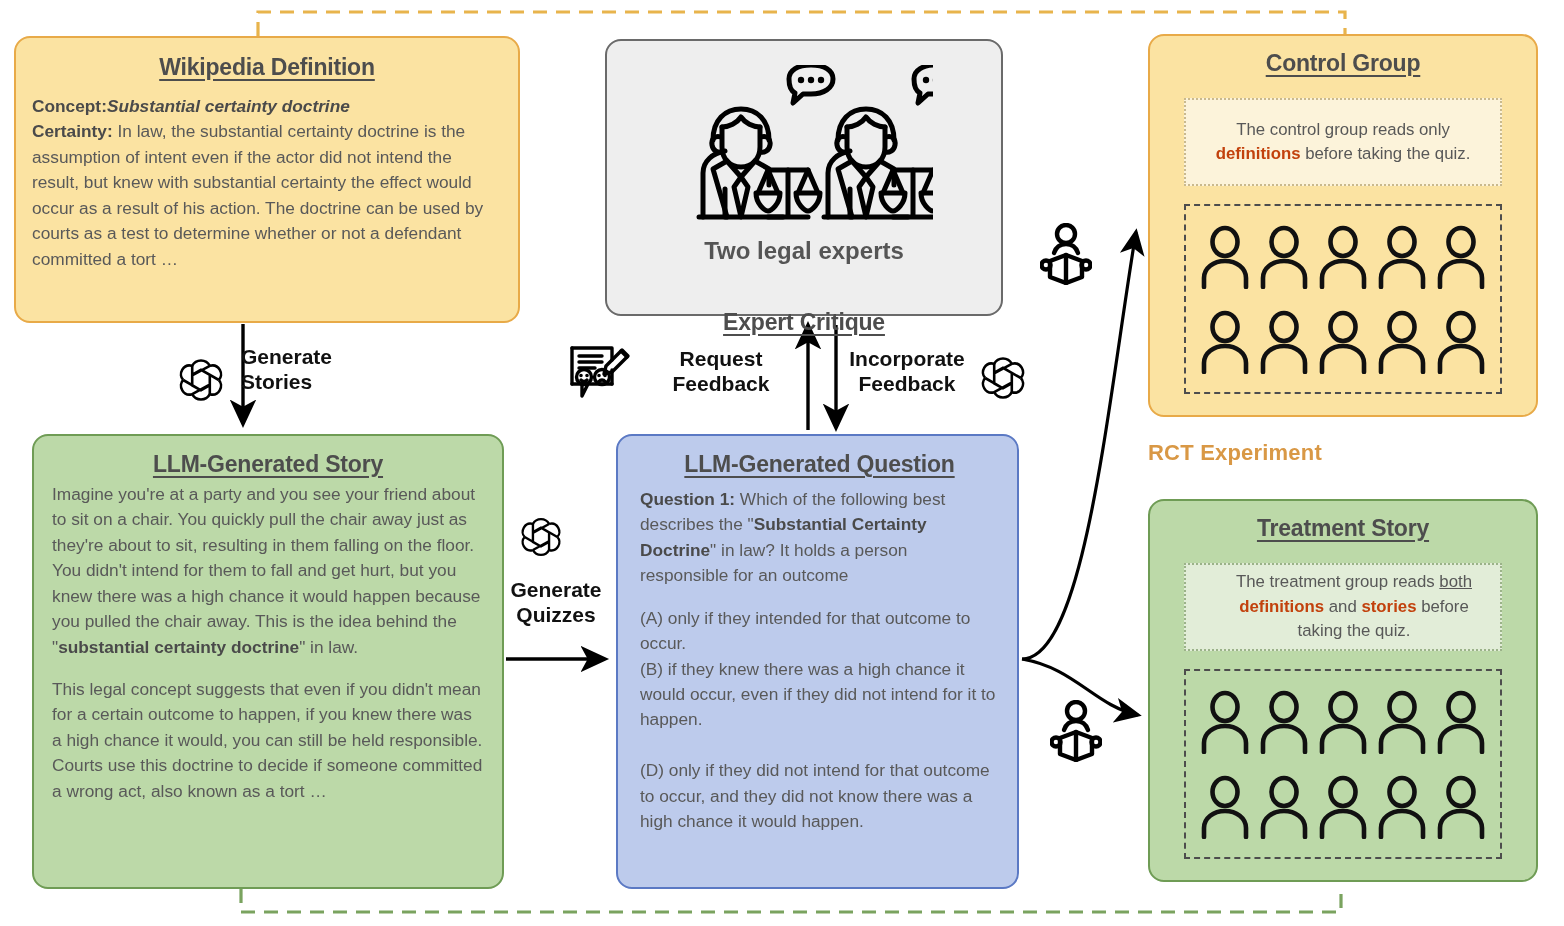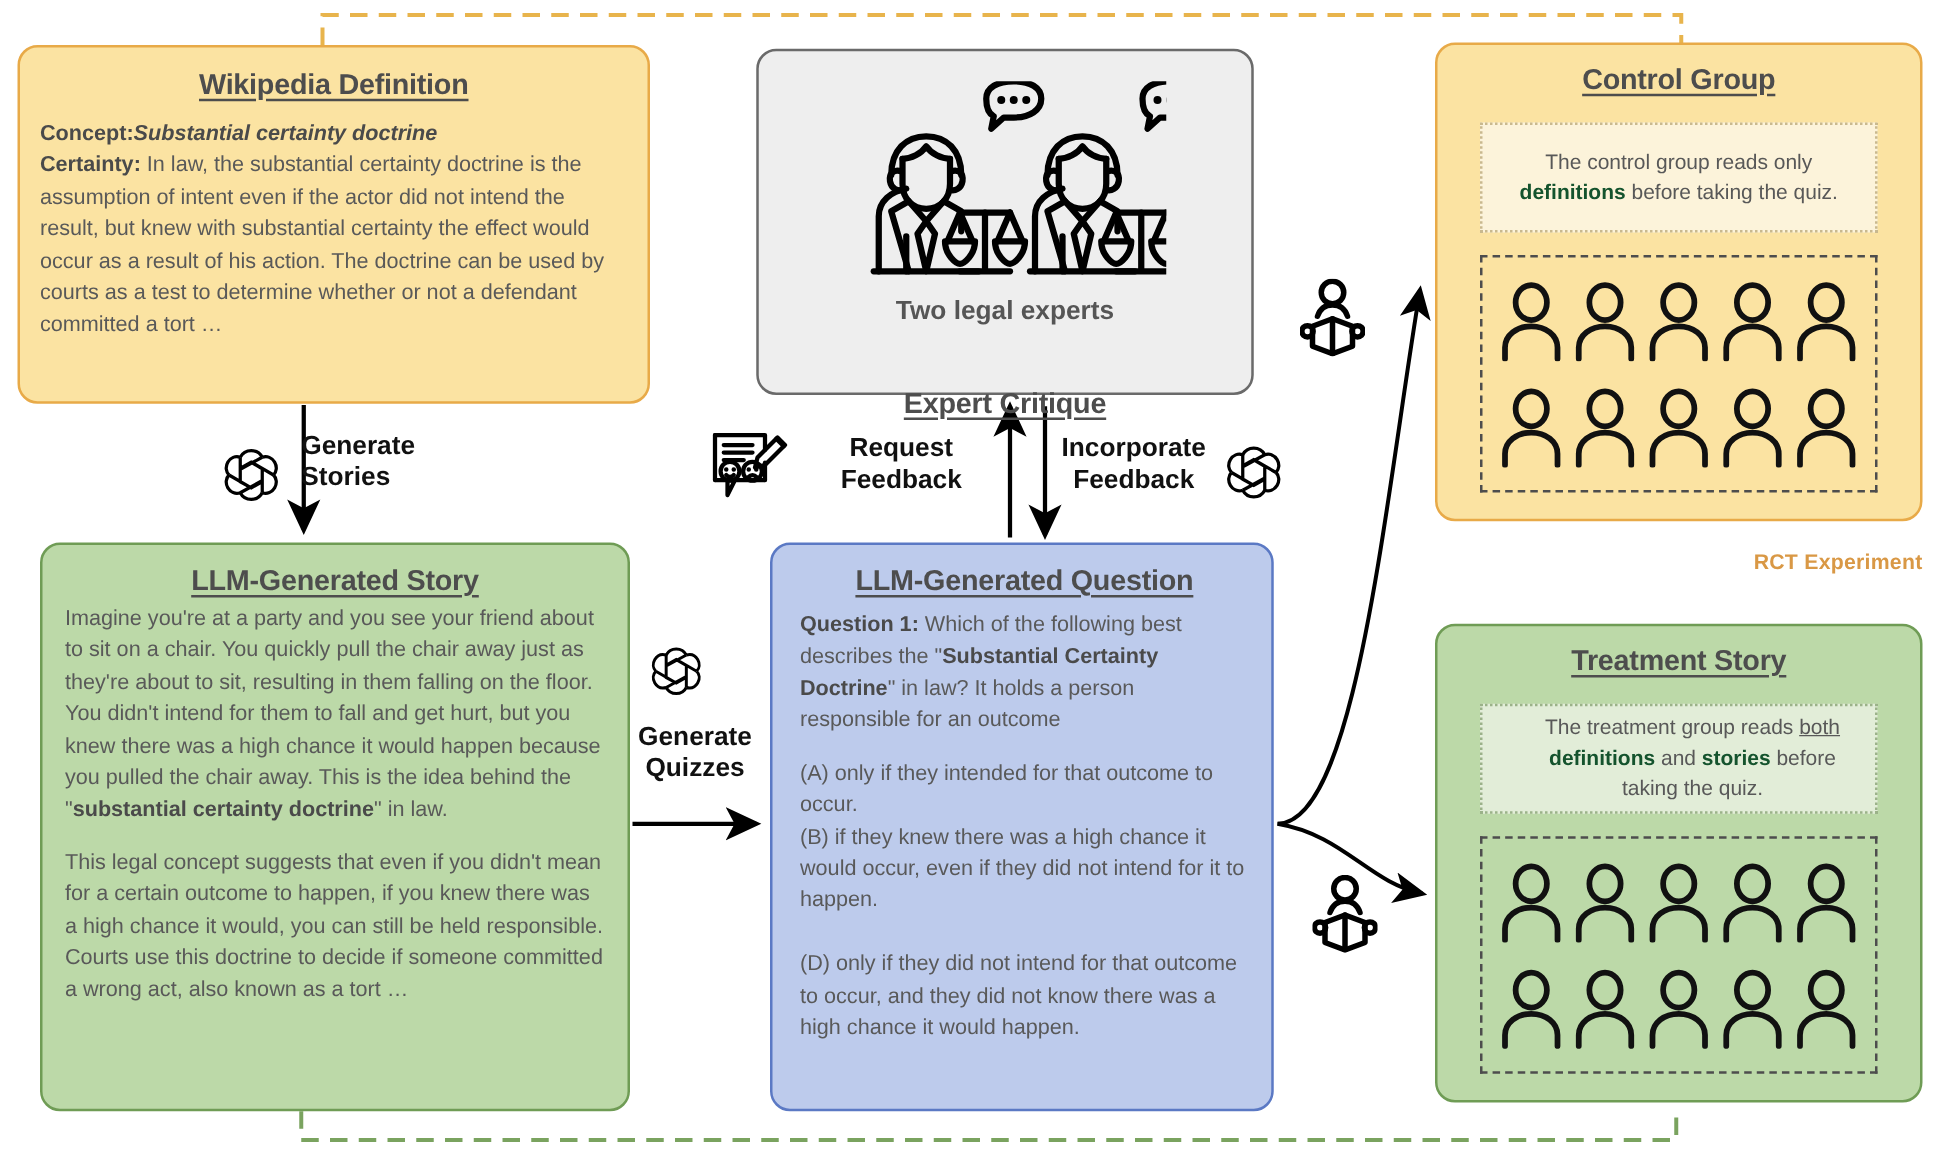--- a/index.html
+++ b/index.html
@@ -54,55 +54,55 @@
   #story-box .box-title{ margin:4px 0 4px 0;}
 
   
   #question-box{ left:616px; top:434px; width:403px; height:455px; padding:11px 18px 0 22px;}
   #question-box .box-title{ margin:4px 0 9px 0;}
 
   
   #expert-box{ left:605px; top:39px; width:398px; height:277px; padding:0;}
   #expert-box .expert-caption{
     position:absolute; left:0; right:0; top:196px;
-    text-align:center; font-size:21px; font-weight:bold; color:#555;
+    text-align:center; font-size:24px; font-weight:bold; color:#555;
   }
   #expert-box .box-title{ position:absolute; left:0; right:0; top:268px;}
   #expert-art{ position:absolute; left:76px; top:24px; width:250px; height:165px;}
 
   
   .group-box{ padding:0; }
   #control-box{ left:1148px; top:34px; width:390px; height:383px;}
   #treatment-box{ left:1148px; top:499px; width:390px; height:383px;}
   .group-box .box-title{ margin:14px 0 0 0;}
   .group-desc{
     position:absolute; left:34px; right:34px; top:62px; height:88px;
     border:2px dotted #b9b08c;
     font-size:16.8px; line-height:1.45; text-align:center;
     color:#585858; display:flex; align-items:center; justify-content:center;
     padding:4px 10px; box-sizing:border-box;
   }
   #control-box .group-desc{ background:#fcf3da; border-color:#c9b98e;}
   #treatment-box .group-desc{ background:#e2edd8; border-color:#9bb289;padding-left:32px;}
-  .group-desc b{ font-weight:bold; color:#14532d;}
+  .group-desc b{ font-weight:bold; color:#c2410c;}
   .group-desc u{ text-decoration:underline;}
   .people-frame{
     position:absolute; left:34px; right:34px; top:168px; height:190px;
     border:2px dashed #4d4d4d;
     box-sizing:border-box;
     display:flex; flex-direction:column; justify-content:space-around;
     padding:8px 14px;
   }
   .people-row{ display:flex; justify-content:space-between; align-items:center;}
   .person{ width:50px; height:64px;}
 
   
   #rct-label{
     position:absolute; left:1148px; top:440px; width:390px;
-    text-align:right; font-size:17px; font-weight:bold; color:#d99845;
+    text-align:left; font-size:22px; font-weight:bold; color:#d99845;
     letter-spacing:0.2px;
   }
 
   
   .arrow-label{
     position:absolute; text-align:center; font-weight:bold;
     color:#111; font-size:21px; line-height:1.18;
   }
   #lbl-generate-stories{ left:241px; top:345px; width:190px; text-align:left;}
   #lbl-generate-quizzes{ left:494px; top:578px; width:124px;}

